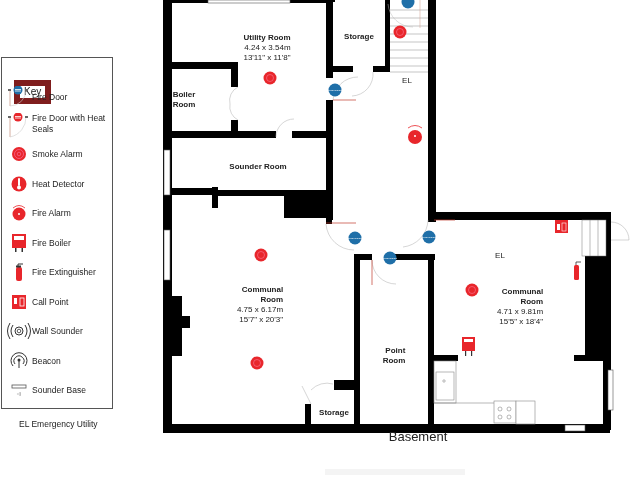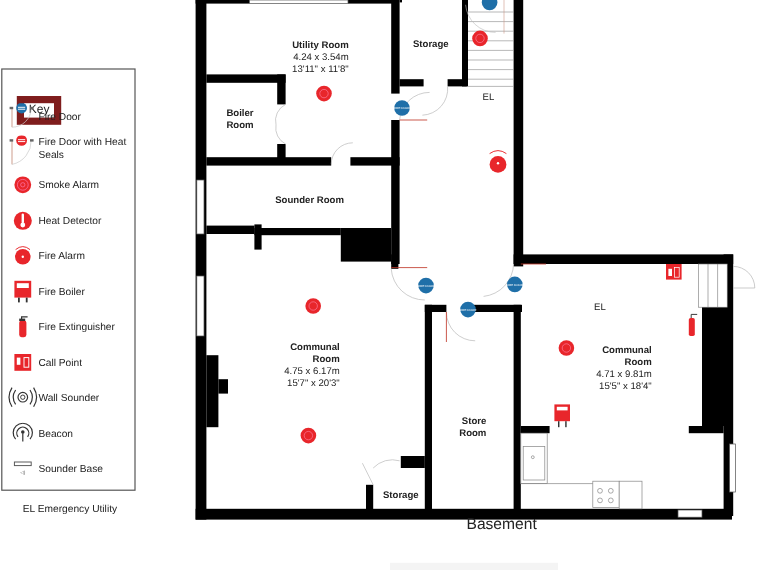--- a/index.html
+++ b/index.html
@@ -339,38 +339,38 @@
       <circle cx="509" cy="417" r="2"></circle>
     <rect x="516" y="401" width="19" height="23"></rect>
   </g>
 </svg>
 
 <div class="lbl" style="left:267px; top:33px;">
   <div class="name">Utility Room</div>
   <div>4.24 x 3.54m</div>
   <div>13'11" x 11'8"</div>
 </div>
-<div class="lbl" style="left:200px; top:90px;">
+<div class="lbl" style="left:184px; top:90px;">
   <div class="name">Boiler</div>
   <div class="name">Room</div>
 </div>
 <div class="lbl" style="left:359px; top:32px;">
   <div class="name">Storage</div>
 </div>
 <div class="lbl" style="left:258px; top:162px;">
   <div class="name">Sounder Room</div>
 </div>
 <div class="lbl" style="left:260px; top:285px;">
   <div class="name">Communal</div>
   <div class="name">Room</div>
   <div>4.75 x 6.17m</div>
   <div>15'7" x 20'3"</div>
 </div>
 <div class="lbl" style="left:394px; top:346px;">
-  <div class="name">Store</div>
+  <div class="name">Point</div>
   <div class="name">Room</div>
 </div>
 <div class="lbl" style="left:334px; top:408px;">
   <div class="name">Storage</div>
 </div>
 <div class="lbl" style="left:520px; top:287px;">
   <div class="name">Communal</div>
   <div class="name">Room</div>
   <div>4.71 x 9.81m</div>
   <div>15'5" x 18'4"</div>

